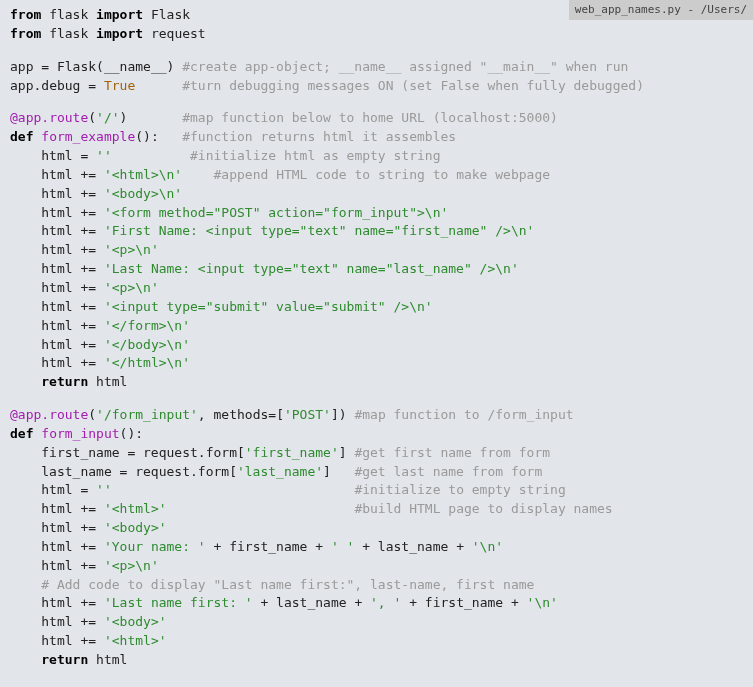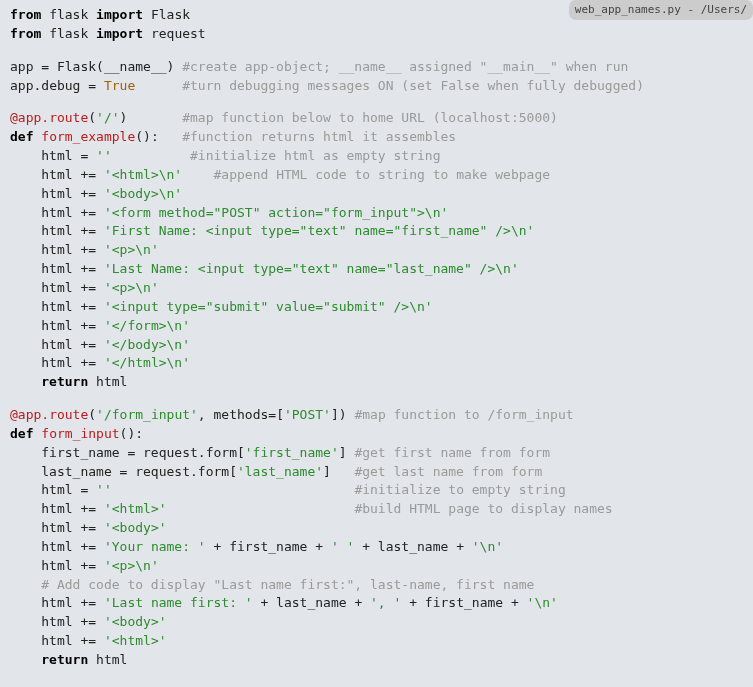--- a/index.html
+++ b/index.html
@@ -17,28 +17,27 @@
     overflow: hidden;
     box-sizing: border-box;
   }
   .titlebar {
     position: absolute;
     top: 0; right: 0;
     font-size: 11px;
     color: #444;
     padding: 2px 6px;
     background: #ccc;
-    border-radius: 7px;
   }
   .code {
     padding: 6px 10px 6px 10px;
     white-space: pre;
   }
   .kw  { color: #000000; font-weight: bold; }
-  .fn  { color: #b91c1c; }     
+  .fn  { color: #a21caf; }     
   .bool{ color: #a16207; }
   .str { color: #2e8b2e; }     
   .cmt { color: #9a9a9a; }
   .blank { height: 14px; }  
   .ind1 { padding-left: 4ch; }
 </style>
 </head>
 <body>
 
 <div class="titlebar">web_app_names.py - /Users/</div>

